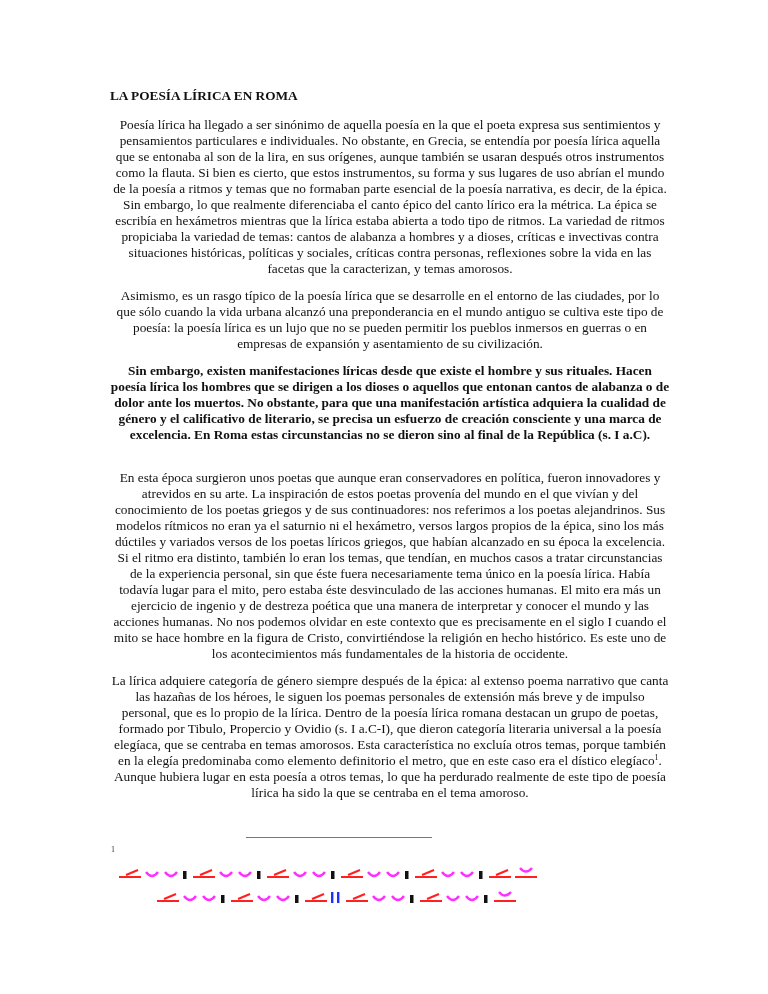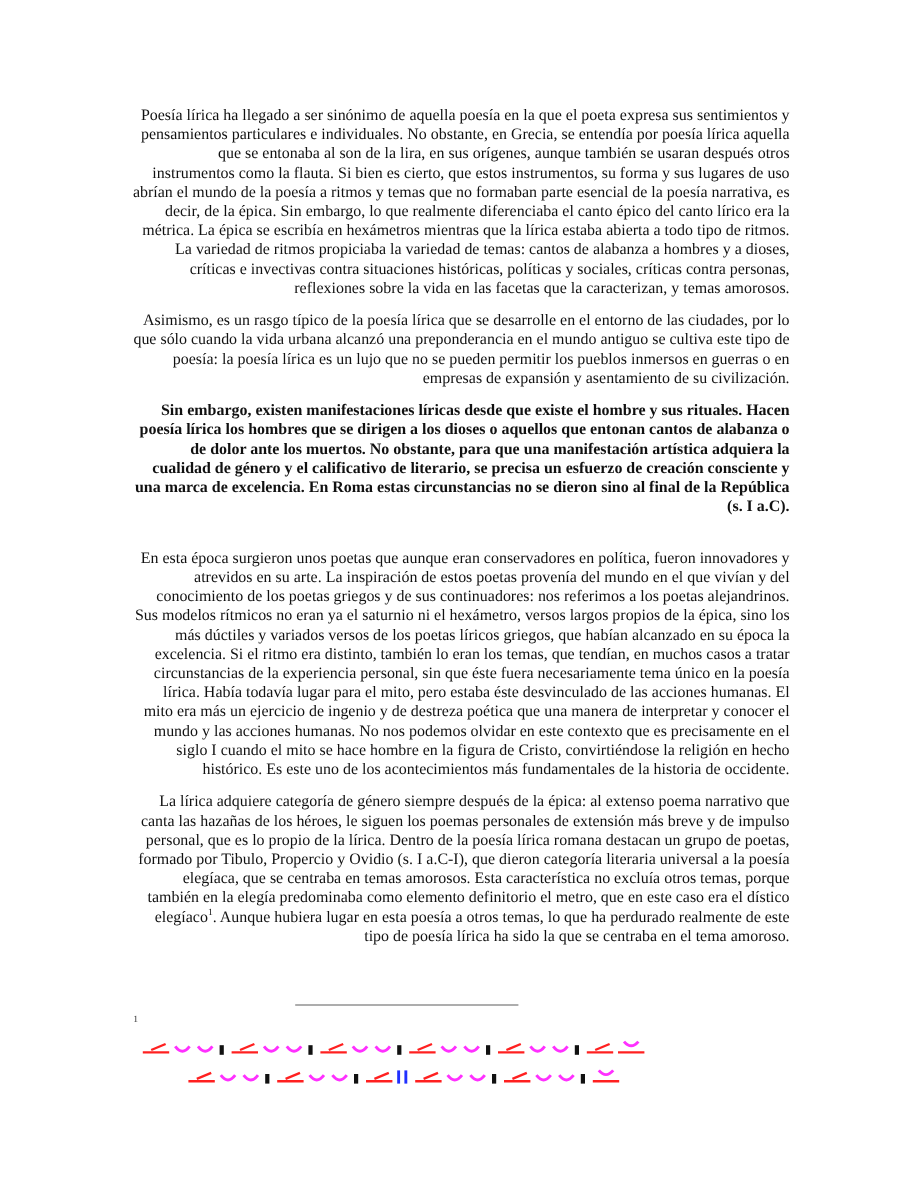--- a/index.html
+++ b/index.html
@@ -1,33 +1,34 @@
 <!DOCTYPE html>
 <html><head>
 <meta charset="utf-8">
 <style>
   html, body { margin: 0; padding: 0; background: #ffffff; }
   body { width: 768px; height: 994px; position: relative; overflow: hidden;
          font-family: "Liberation Serif", serif; color: #111111; }
   .page { position: absolute; left: 110px; top: 88px; width: 560px; }
   h1 { font-size: 13.3px; font-weight: bold; margin: 0 0 13px 0; line-height: 16px; }
-  p { font-size: 13.3px; line-height: 16px; margin: 0 12px 11px 0; text-align: right; }
+  p { font-size: 13.3px; line-height: 16px; margin: 0 0 11px 0; text-align: center; }
   p.gap { margin-bottom: 27px; font-weight: bold; }
   sup { font-size: 8px; vertical-align: super; line-height: 0; }
   .fn-rule { position: absolute; left: 246px; top: 837px; width: 186px; height: 1px; background: #777; }
   .fn-mark { position: absolute; left: 111px; top: 845px; font-size: 8px; color: #333; }
   .meter { position: absolute; left: 0; width: 768px; height: 22px; }
   .meter.l1 { top: 862px; }
   .meter.l2 { top: 886px; }
   .sym { position: absolute; top: 0; }
 </style>
 </head>
 <body>
 
 <div class="page">
+  <h1>LA POESÍA LÍRICA EN ROMA</h1>
   <p>Poesía lírica ha llegado a ser sinónimo de aquella poesía en la que el poeta expresa sus sentimientos y pensamientos particulares e individuales.  No obstante, en Grecia, se entendía por poesía lírica aquella que se entonaba al son de la lira, en sus orígenes, aunque también se usaran después otros instrumentos como la flauta.  Si bien es cierto, que estos instrumentos, su forma y sus lugares de uso abrían el mundo de la poesía a ritmos y temas que no formaban parte esencial de la poesía narrativa, es decir, de la épica.  Sin embargo, lo que realmente diferenciaba el canto épico del canto lírico era la métrica.  La épica se escribía en hexámetros mientras que la lírica estaba abierta a todo tipo de ritmos.  La variedad de ritmos propiciaba la variedad de temas:  cantos de alabanza a hombres y a dioses, críticas e invectivas contra situaciones históricas, políticas y sociales, críticas contra personas, reflexiones sobre la vida en las facetas que la caracterizan, y temas amorosos.</p>
   <p>Asimismo, es un rasgo típico de la poesía lírica que se desarrolle en el entorno de las ciudades, por lo que sólo cuando la vida urbana alcanzó una preponderancia en el mundo antiguo se cultiva este tipo de poesía:   la poesía lírica es un lujo que no se pueden permitir los pueblos inmersos en guerras o en empresas de expansión y asentamiento de su civilización.</p>
   <p class="gap">Sin embargo, existen manifestaciones líricas desde que existe el hombre y sus rituales.  Hacen poesía lírica los hombres que se dirigen a los dioses o aquellos que entonan cantos de alabanza o de dolor ante los muertos.  No obstante, para que una manifestación artística adquiera la cualidad de género y el calificativo de literario, se precisa un esfuerzo de creación consciente y una marca de excelencia.  En Roma estas circunstancias no se dieron sino al final de la República (s. I a.C).</p>
   <p>En esta época surgieron unos poetas que aunque eran conservadores en política, fueron innovadores y atrevidos en su arte.  La inspiración de estos poetas provenía del mundo en el que vivían y del conocimiento de los poetas griegos y de sus  continuadores:  nos referimos a los poetas alejandrinos.  Sus modelos rítmicos no eran ya el saturnio ni el hexámetro, versos largos propios de la épica, sino los más dúctiles y variados versos de los poetas líricos griegos, que habían alcanzado en su época la excelencia.  Si el ritmo era distinto, también lo eran los temas, que tendían, en muchos casos a tratar circunstancias de la experiencia personal, sin que éste fuera necesariamente tema único en la poesía lírica.  Había todavía lugar para el mito, pero estaba éste desvinculado de las acciones humanas.  El mito era más un ejercicio de ingenio y de destreza poética que una manera de interpretar y conocer el mundo y las acciones humanas.  No nos podemos olvidar en este contexto que es precisamente en el siglo I cuando el mito se hace hombre en la figura de Cristo, convirtiéndose la religión en hecho histórico.  Es este uno de los acontecimientos más fundamentales de la historia de occidente.</p>
   <p><span>La lírica adquiere categoría de género siempre después de la épica: al extenso poema narrativo que canta las hazañas de los héroes, le siguen los poemas personales de extensión más breve y de impulso personal, que es lo propio de la lírica.  Dentro de la poesía lírica romana destacan un grupo de poetas, formado por Tibulo, Propercio y Ovidio (s. I a.C-I), que dieron categoría literaria universal a la poesía elegíaca, que se centraba en temas amorosos.  Esta característica no excluía otros temas, porque también en la elegía predominaba como elemento definitorio el metro, que en este caso era el dístico elegíaco</span><sup>1</sup><span>.  Aunque hubiera lugar en esta poesía a otros temas, lo que ha perdurado realmente de este tipo de poesía lírica ha sido la que se centraba en el tema amoroso.</span></p>
 </div>
 
 <div class="fn-rule"></div>
 <div class="fn-mark">1</div>
 

